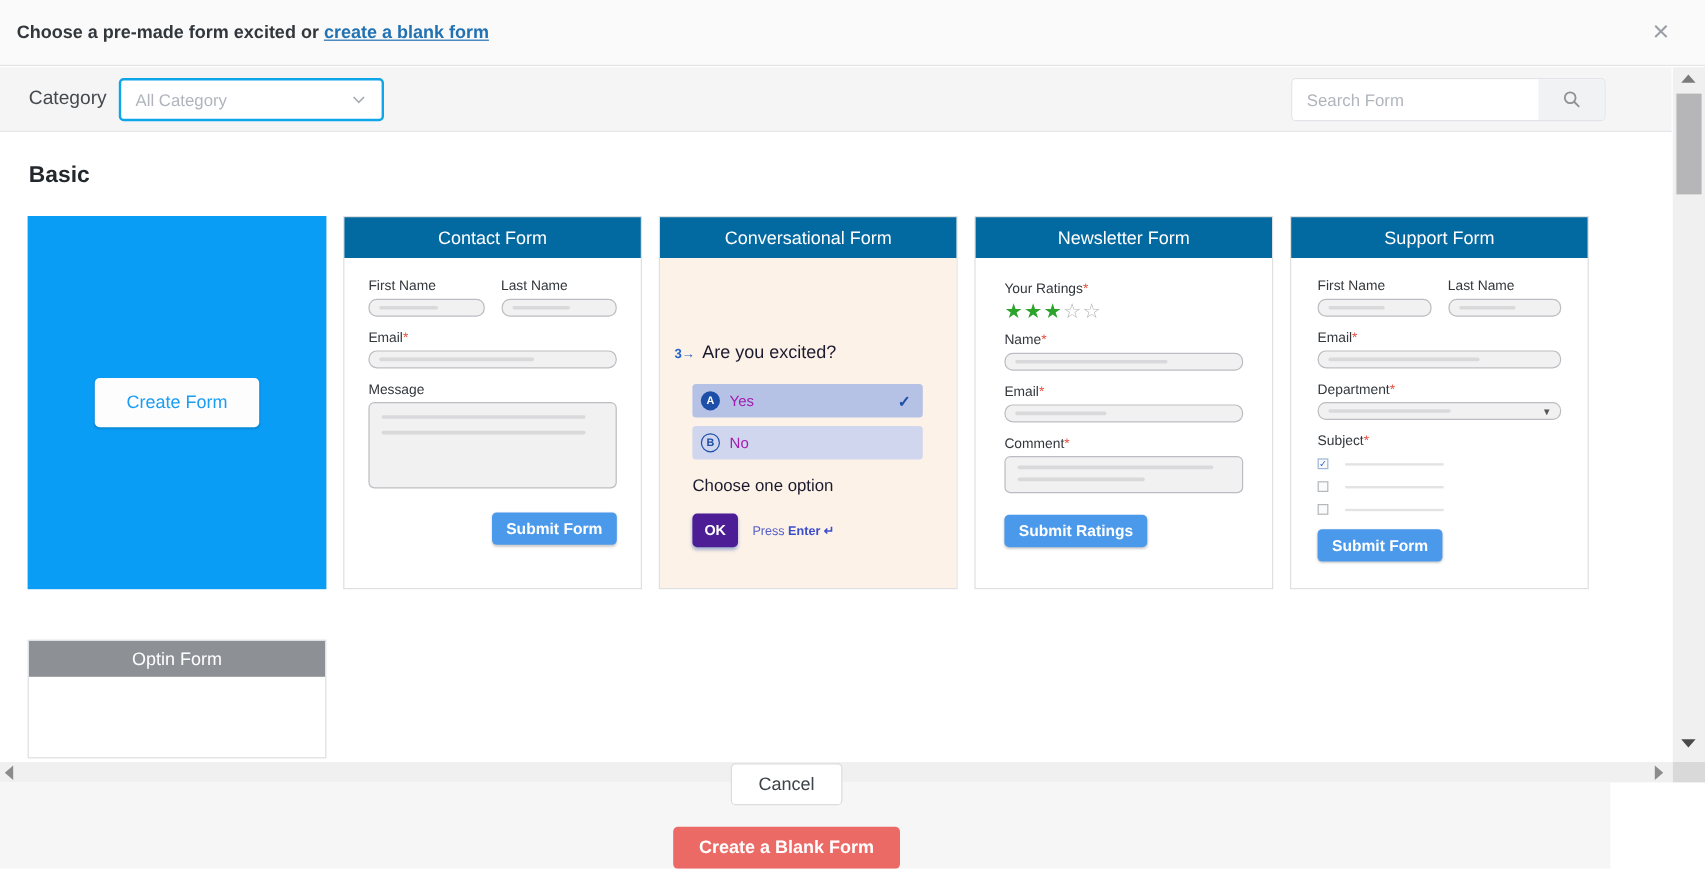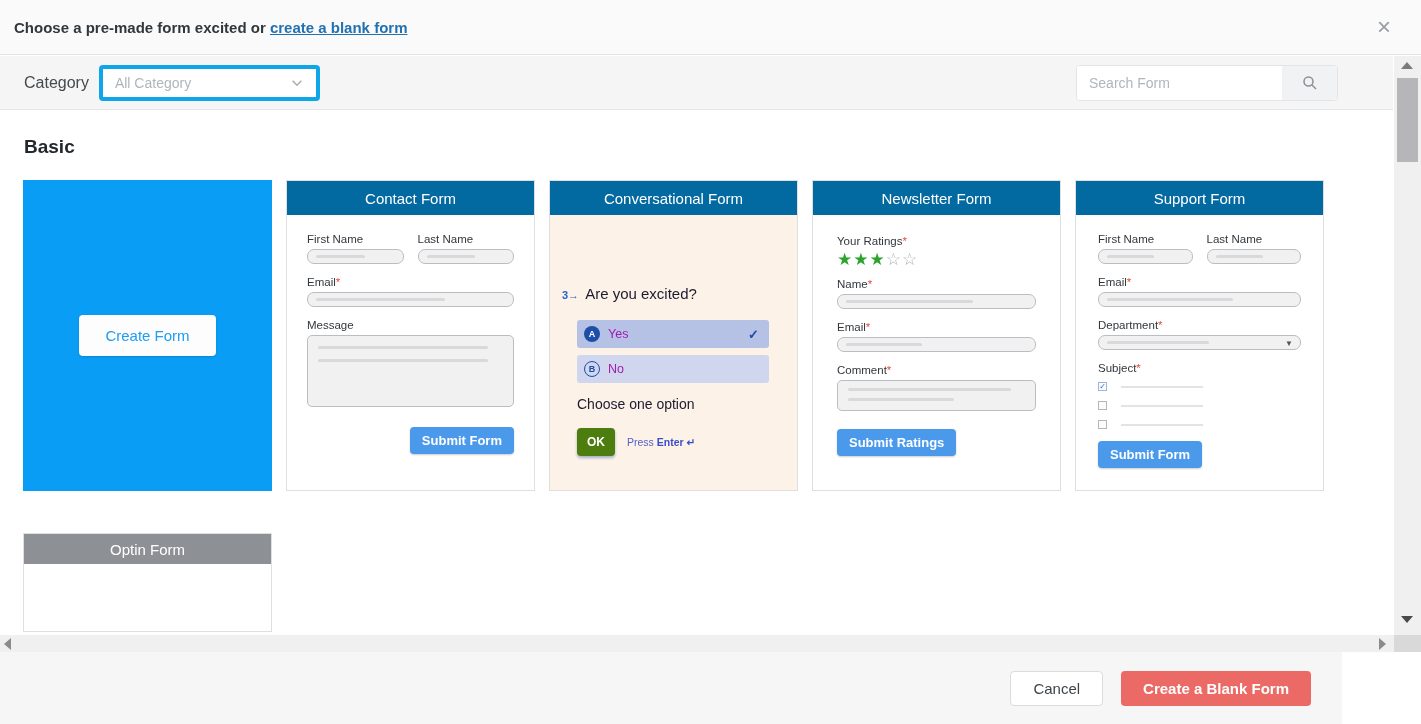--- a/index.html
+++ b/index.html
@@ -15,21 +15,21 @@
   .top-title a { color:#2271b1; text-decoration:underline; cursor:pointer; }
   .close-x { position:absolute; right:30px; top:14px; font-size:24px; color:#9a9fa5;
     font-weight:400; cursor:pointer; line-height:26px; }
 
   
   .filter-row { position:absolute; left:0; top:56px; width:1393px; height:54px;
     background:#f5f5f6; border-bottom:1px solid #e5e6e8;
     display:flex; align-items:center; }
   .cat-label { font-size:16px; color:#44494e; margin-left:24px; }
   .cat-select { margin-left:10px; width:221px; height:36px; background:#fff;
-    border:4px solid #0ea5e9; border-radius:4px; display:flex; align-items:center;
+    border:2px solid #0ea5e9; border-radius:4px; display:flex; align-items:center;
     justify-content:space-between; padding:0 12px; cursor:pointer; }
   .cat-placeholder { color:#b0b5bd; font-size:14px; }
   .chev { width:14px; height:14px; stroke:#a7abb1; fill:none; stroke-width:1.6; }
   .search-wrap { position:absolute; right:55px; top:9px; width:262px; height:36px;
     background:#fff; border:1px solid #e2e4e7; border-radius:4px;
     display:flex; overflow:hidden; }
   .search-input { flex:1; border:none; outline:none; padding:0 12px; font-size:14px;
     color:#8b5cf6; font-family:"Liberation Sans", sans-serif; }
   .search-input::placeholder { color:#b0b5bd; }
   .search-btn { width:66px; background:#f1f2f4; display:flex; align-items:center;
@@ -82,21 +82,21 @@
   .badge { width:16px; height:16px; border-radius:50%; margin-left:7px;
     display:flex; align-items:center; justify-content:center;
     font-size:9px; font-weight:700; }
   .badge-a { background:#1d4ea8; color:#fff; }
   .badge-b { background:transparent; border:1px solid #1d4ea8; color:#1d4ea8; }
   .opt-label { margin-left:8px; font-size:12.5px; color:#a21caf; }
   .opt-check { margin-left:auto; margin-right:10px; color:#1d4ea8; font-size:13px;
     font-weight:700; }
   .conv-hint { margin:13px 0 0 27px; font-size:14px; color:#1b1b2f; }
   .conv-okrow { margin:16px 0 0 27px; display:flex; align-items:center; }
-  .ok-btn { background:#4d7c0f; color:#fff; font-size:12px; font-weight:700;
+  .ok-btn { background:#4c1d95; color:#fff; font-size:12px; font-weight:700;
     border:none; border-radius:4px; padding:7px 10px;
     box-shadow:0 2px 3px rgba(29,78,168,.4); font-family:"Liberation Sans", sans-serif; }
   .press-txt { margin-left:12px; font-size:10.5px; color:#5560c8; }
   .press-txt b { color:#3b4ec9; }
 
   
   .stars { font-size:17px; letter-spacing:1px; margin-bottom:10px; line-height:17px; }
   .star-f { color:#2ca42c; }
   .star-e { color:#b2b2b2; }
 
@@ -133,21 +133,21 @@
     border-right:7px solid #8b8b8b; cursor:pointer; }
   .hscroll .arr-right { position:absolute; right:8px; top:3px; width:0; height:0;
     border-top:6px solid transparent; border-bottom:6px solid transparent;
     border-left:7px solid #8b8b8b; cursor:pointer; }
   .scroll-corner { position:absolute; right:0; top:635px; width:27px; height:17px;
     background:#d9d9d9; }
 
   
   .footer { position:absolute; left:0; top:652px; width:1342px; height:72px;
     background:#f6f6f7; display:flex; align-items:center; justify-content:flex-end;
-    padding-right:31px; gap:18px; }
+    padding-right:31px; gap:18px;flex-direction:column; }
   .cancel-btn { background:#fff; border:1px solid #dcdcde; border-radius:4px;
     color:#3c434a; font-size:15px; padding:8px 22px; cursor:pointer;
     font-family:"Liberation Sans", sans-serif; }
   .blank-btn { background:#ec6a65; border:none; border-radius:4px; color:#fff;
     font-size:15px; font-weight:700; padding:9px 22px; cursor:pointer;
     font-family:"Liberation Sans", sans-serif; }
 </style>
 </head>
 <body>
 

